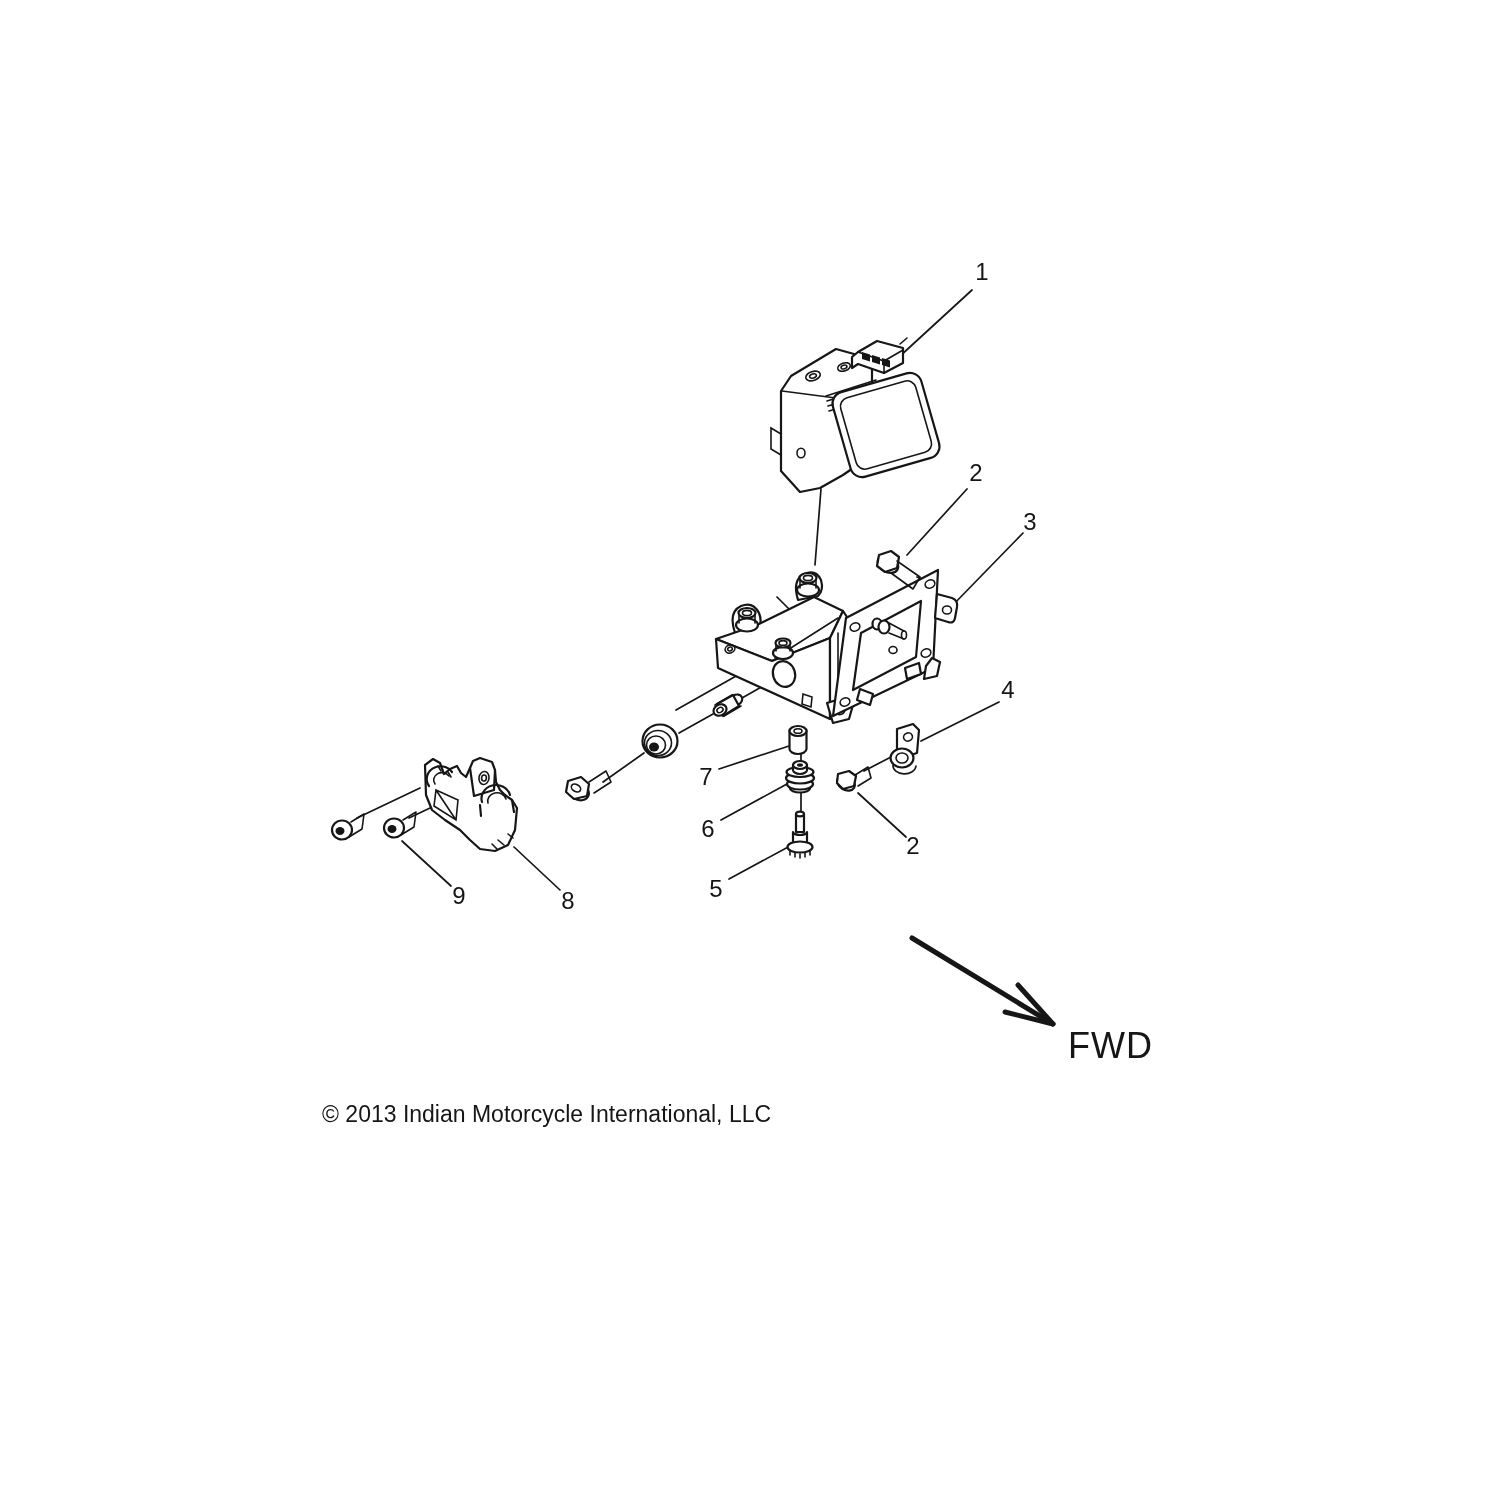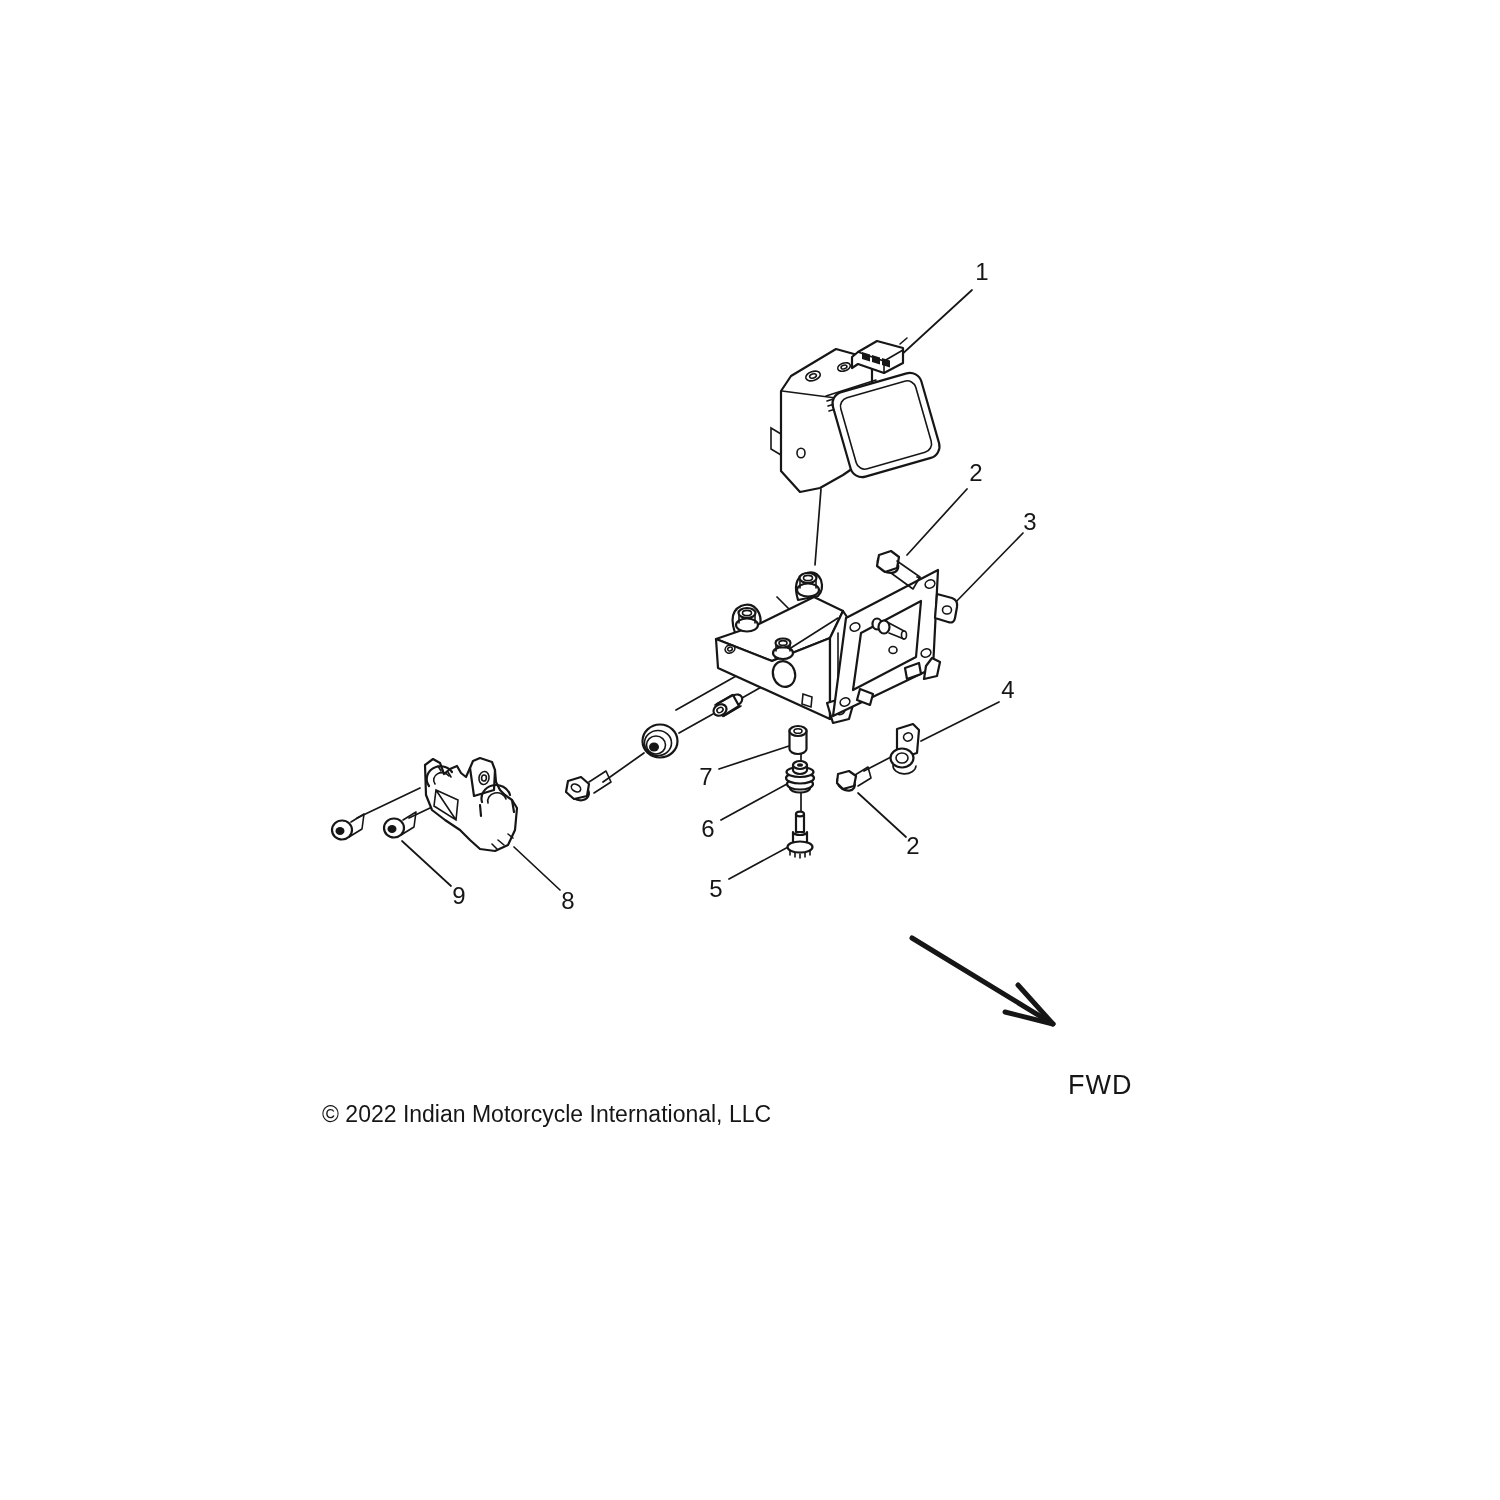--- a/index.html
+++ b/index.html
@@ -17,21 +17,21 @@
   .ptn  { stroke:var(--ink); stroke-width:2.2; fill:none; stroke-linejoin:round; stroke-linecap:round; }
   .ptt  { stroke:var(--ink); stroke-width:1.6; fill:none; stroke-linecap:round; }
   .dk   { fill:var(--ink); stroke:none; }
   .thick{ stroke:var(--ink); stroke-width:5; fill:none; stroke-linecap:round; }
   .callout {
     position:absolute; transform:translate(-50%,-50%);
     font-size:24px; line-height:1; color:var(--ink); user-select:none;
   }
   .fwd-label {
     position:absolute; left:1068px; top:1028px;
-    font-size:27px; line-height:1; color:var(--ink); letter-spacing:1px;margin-top:44px;
+    font-size:36px; line-height:1; color:var(--ink); letter-spacing:1px;
   }
   .copyright {
     position:absolute; left:322px; top:1102px;
     font-size:23px; line-height:1.1; color:var(--ink);
   }
 </style>
 </head>
 <body>
 
 <div class="canvas">
@@ -272,15 +272,15 @@
 <div class="callout" style="left:1030px; top:522px;">3</div>
 <div class="callout" style="left:1008px; top:690px;">4</div>
 <div class="callout" style="left:913px;  top:846px;">2</div>
 <div class="callout" style="left:716px;  top:889px;">5</div>
 <div class="callout" style="left:708px;  top:829px;">6</div>
 <div class="callout" style="left:706px;  top:777px;">7</div>
 <div class="callout" style="left:568px;  top:901px;">8</div>
 <div class="callout" style="left:459px;  top:896px;">9</div>
 
 <div class="fwd-label">FWD</div>
-<div class="copyright">© 2022 Indian Motorcycle International, LLC</div>
+<div class="copyright">© 2013 Indian Motorcycle International, LLC</div>
 
 </div>
 
 </body></html>

